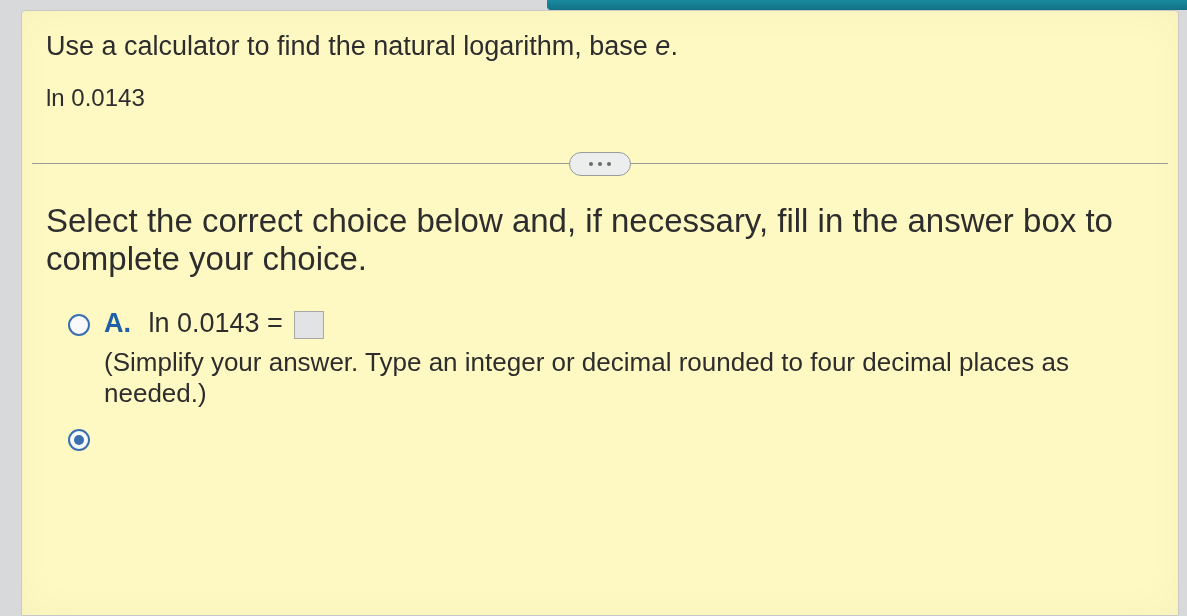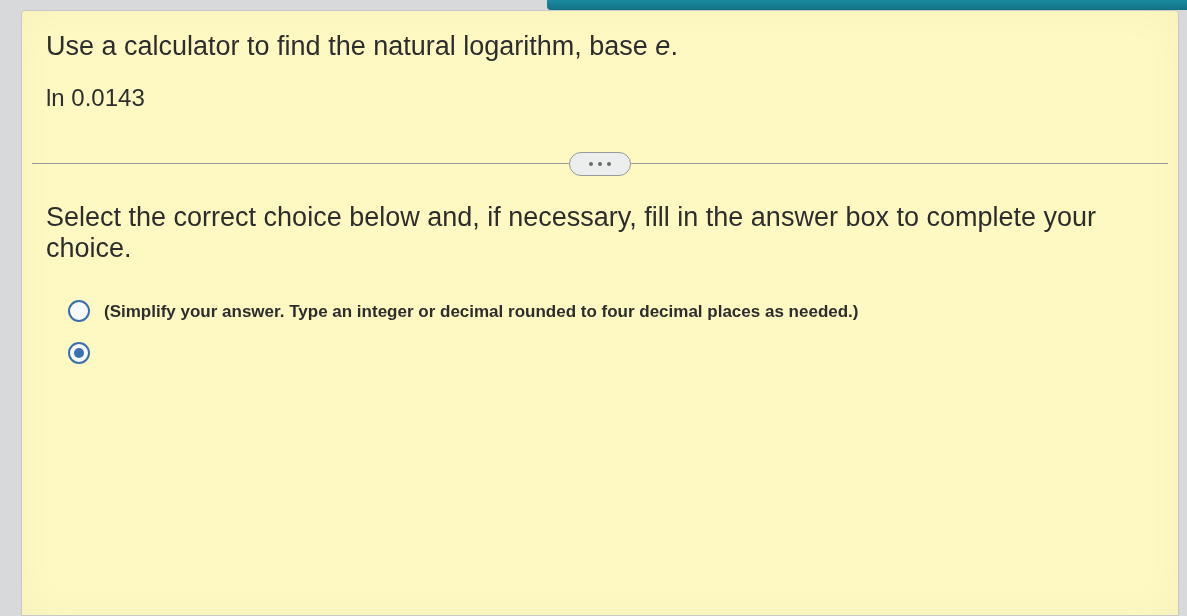--- a/index.html
+++ b/index.html
@@ -64,21 +64,21 @@
     cursor: pointer;
   }
   .divider-pill .dot {
     width: 4px; height: 4px; border-radius: 50%;
     background: #6b6b6b;
   }
   .q-bottom {
     padding: 8px 24px 24px 24px;
   }
   .instr {
-    font-size: 27px;
+    font-size: 33px;
     color: #2d2d2d;
     margin-bottom: 30px;
   }
   .choice {
     display: flex;
     align-items: flex-start;
     gap: 14px;
     margin-bottom: 14px;
     padding-left: 22px;
   }
@@ -111,24 +111,23 @@
   }
   .answer-box {
     display: inline-block;
     width: 30px; height: 28px;
     background: #e2e3e4;
     border: 1px solid #a8a8a8;
     vertical-align: middle;
     margin-left: 4px;
   }
   .hint {
-    font-size: 17px;
+    font-size: 26px;
     color: #2d2d2d;
     margin-top: 8px;
-    font-weight: bold;
   }
 </style>
 </head>
 <body>
 
 <div class="teal-bar"></div>
 
 <div class="card">
 
   <div class="q-top">
@@ -146,20 +145,25 @@
       <span class="dot"></span>
     </div>
   </div>
 
   <div class="q-bottom">
     <p class="instr">Select the correct choice below and, if necessary, fill in the answer box to complete your choice.</p>
 
     <div class="choice">
       <div class="radio"></div>
       <div class="choice-body">
+        <div>
+          <span class="letter">A.</span>
+          <span>ln 0.0143 =</span>
+          <span class="answer-box"></span>
+        </div>
         <div class="hint">(Simplify your answer. Type an integer or decimal rounded to four decimal places as needed.)</div>
       </div>
     </div>
 
     <div class="choice">
       <div class="radio selected"></div>
     </div>
 
   </div>
 </div>

